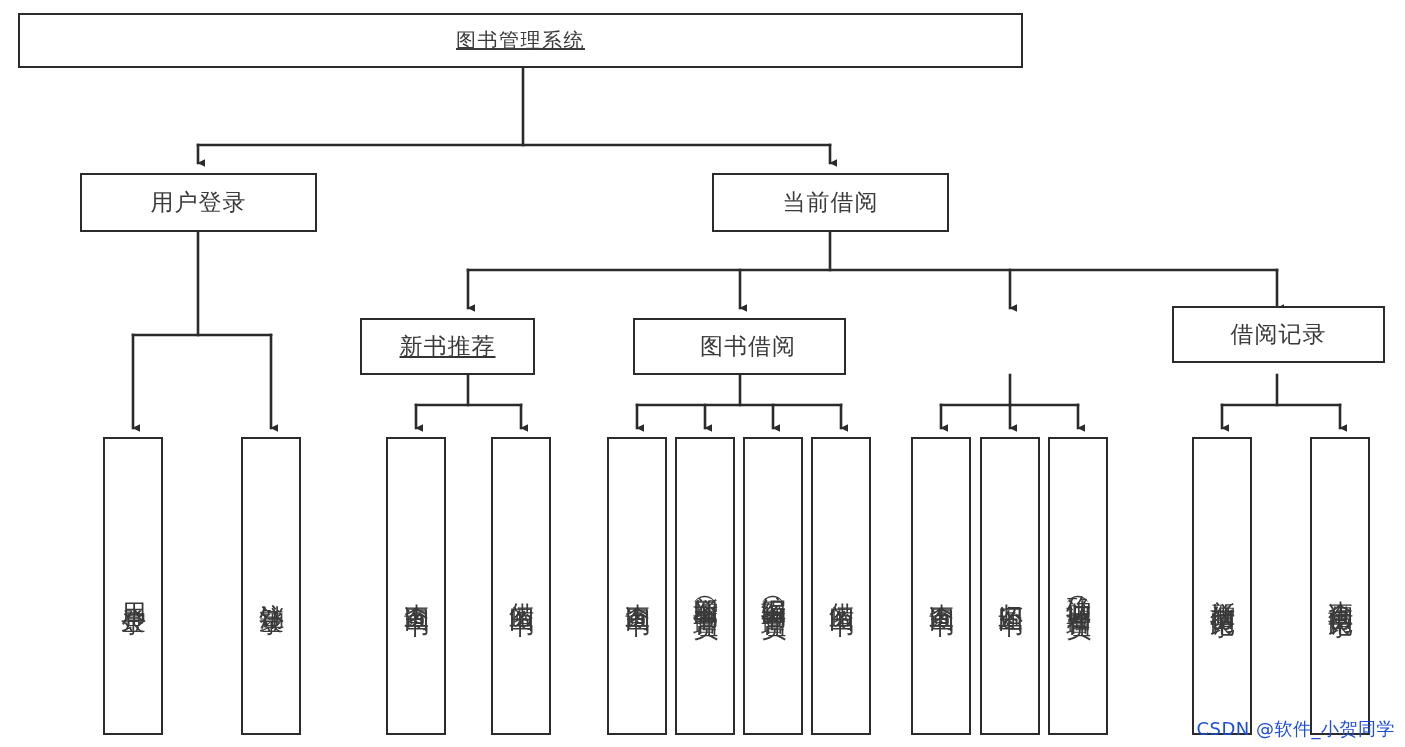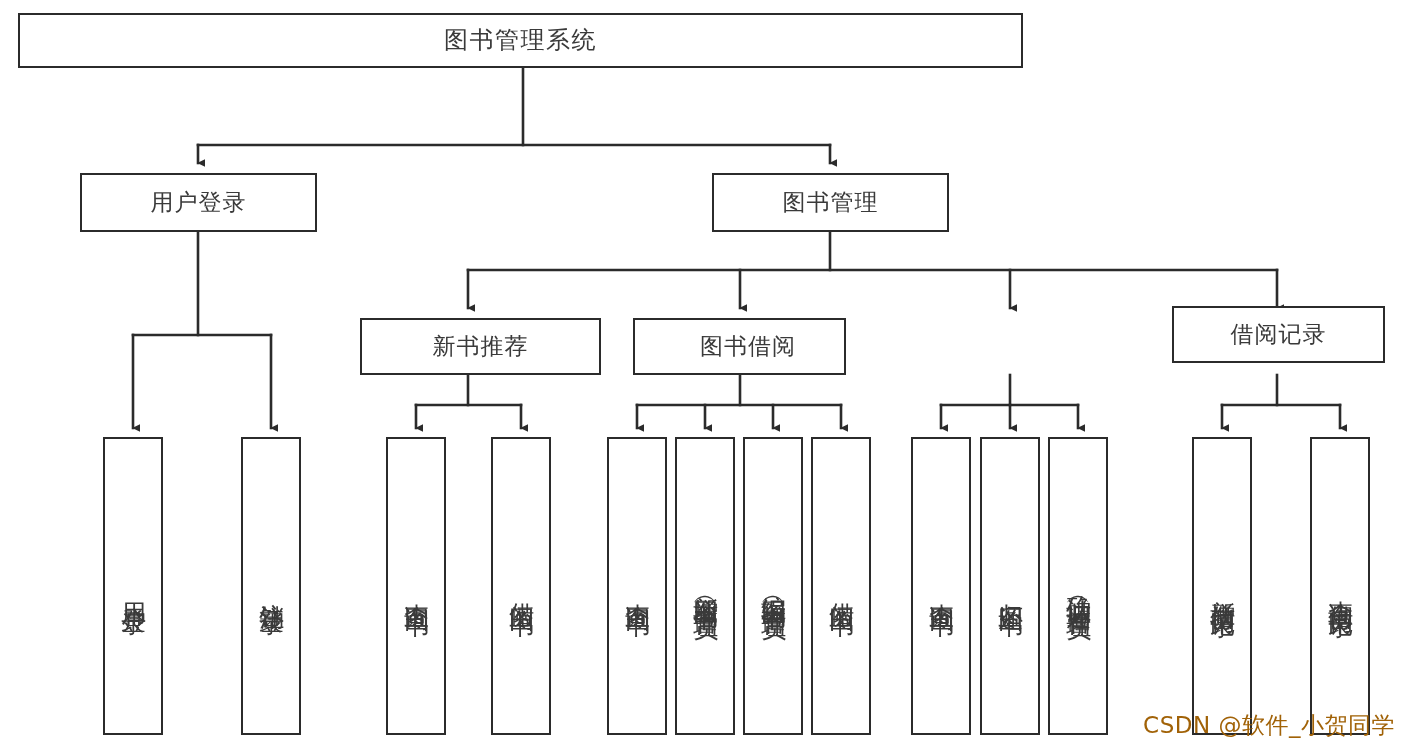--- a/index.html
+++ b/index.html
@@ -42,44 +42,45 @@
     color: #3a3a3a;
     line-height: 1.18;
     white-space: nowrap;
   }
   
   .node.horiz .lbl {
     font-size: 23px;
     letter-spacing: 1px;
   }
   .node.root .lbl {
-    font-size: 24px;
+    font-size: 20px;
     letter-spacing: 1.5px;
+    text-decoration: underline;
   }
   
   .node.vert {
     align-items: center;
     justify-content: center;
     padding-top: 6px;
   }
   .node.vert .lbl {
     writing-mode: vertical-rl;
     text-orientation: upright;
     font-size: 25px;
     line-height: 1.05;
     letter-spacing: 3px;
     max-height: 100%;
     white-space: nowrap;
   }
   .watermark {
     position: absolute;
     right: 10px;
     bottom: 6px;
-    font-size: 23px;
-    color: #a16207;
+    font-size: 18px;
+    color: #1d4ed8;
     letter-spacing: 0.5px;
     white-space: nowrap;
     user-select: none;
   }
 </style>
 </head>
 <body>
 
 <div id="canvas">
 
@@ -134,24 +135,24 @@
   </svg>
 
   <div class="node horiz root" style="left:18px; top:13px; width:1005px; height:55px;">
     <span class="lbl">图书管理系统</span>
   </div>
 
   <div class="node horiz" style="left:80px; top:173px; width:237px; height:59px;">
     <span class="lbl">用户登录</span>
   </div>
   <div class="node horiz" style="left:712px; top:173px; width:237px; height:59px;">
-    <span class="lbl">图书管理</span>
-  </div>
-
-  <div class="node horiz" style="left:360px; top:318px; width:241px; height:57px;">
+    <span class="lbl">当前借阅</span>
+  </div>
+
+  <div class="node horiz" style="left:360px; top:318px; width:175px; height:57px;text-decoration:underline;">
     <span class="lbl">新书推荐</span>
   </div>
   <div class="node horiz" style="left:633px; top:318px; width:213px; height:57px;padding-left:17px;">
     <span class="lbl">图书借阅</span>
   </div>
   <div class="node horiz" style="left:1172px; top:306px; width:213px; height:57px;">
     <span class="lbl">借阅记录</span>
   </div>
 
   <div class="node vert" style="left:103px; top:437px; width:60px; height:298px;">

